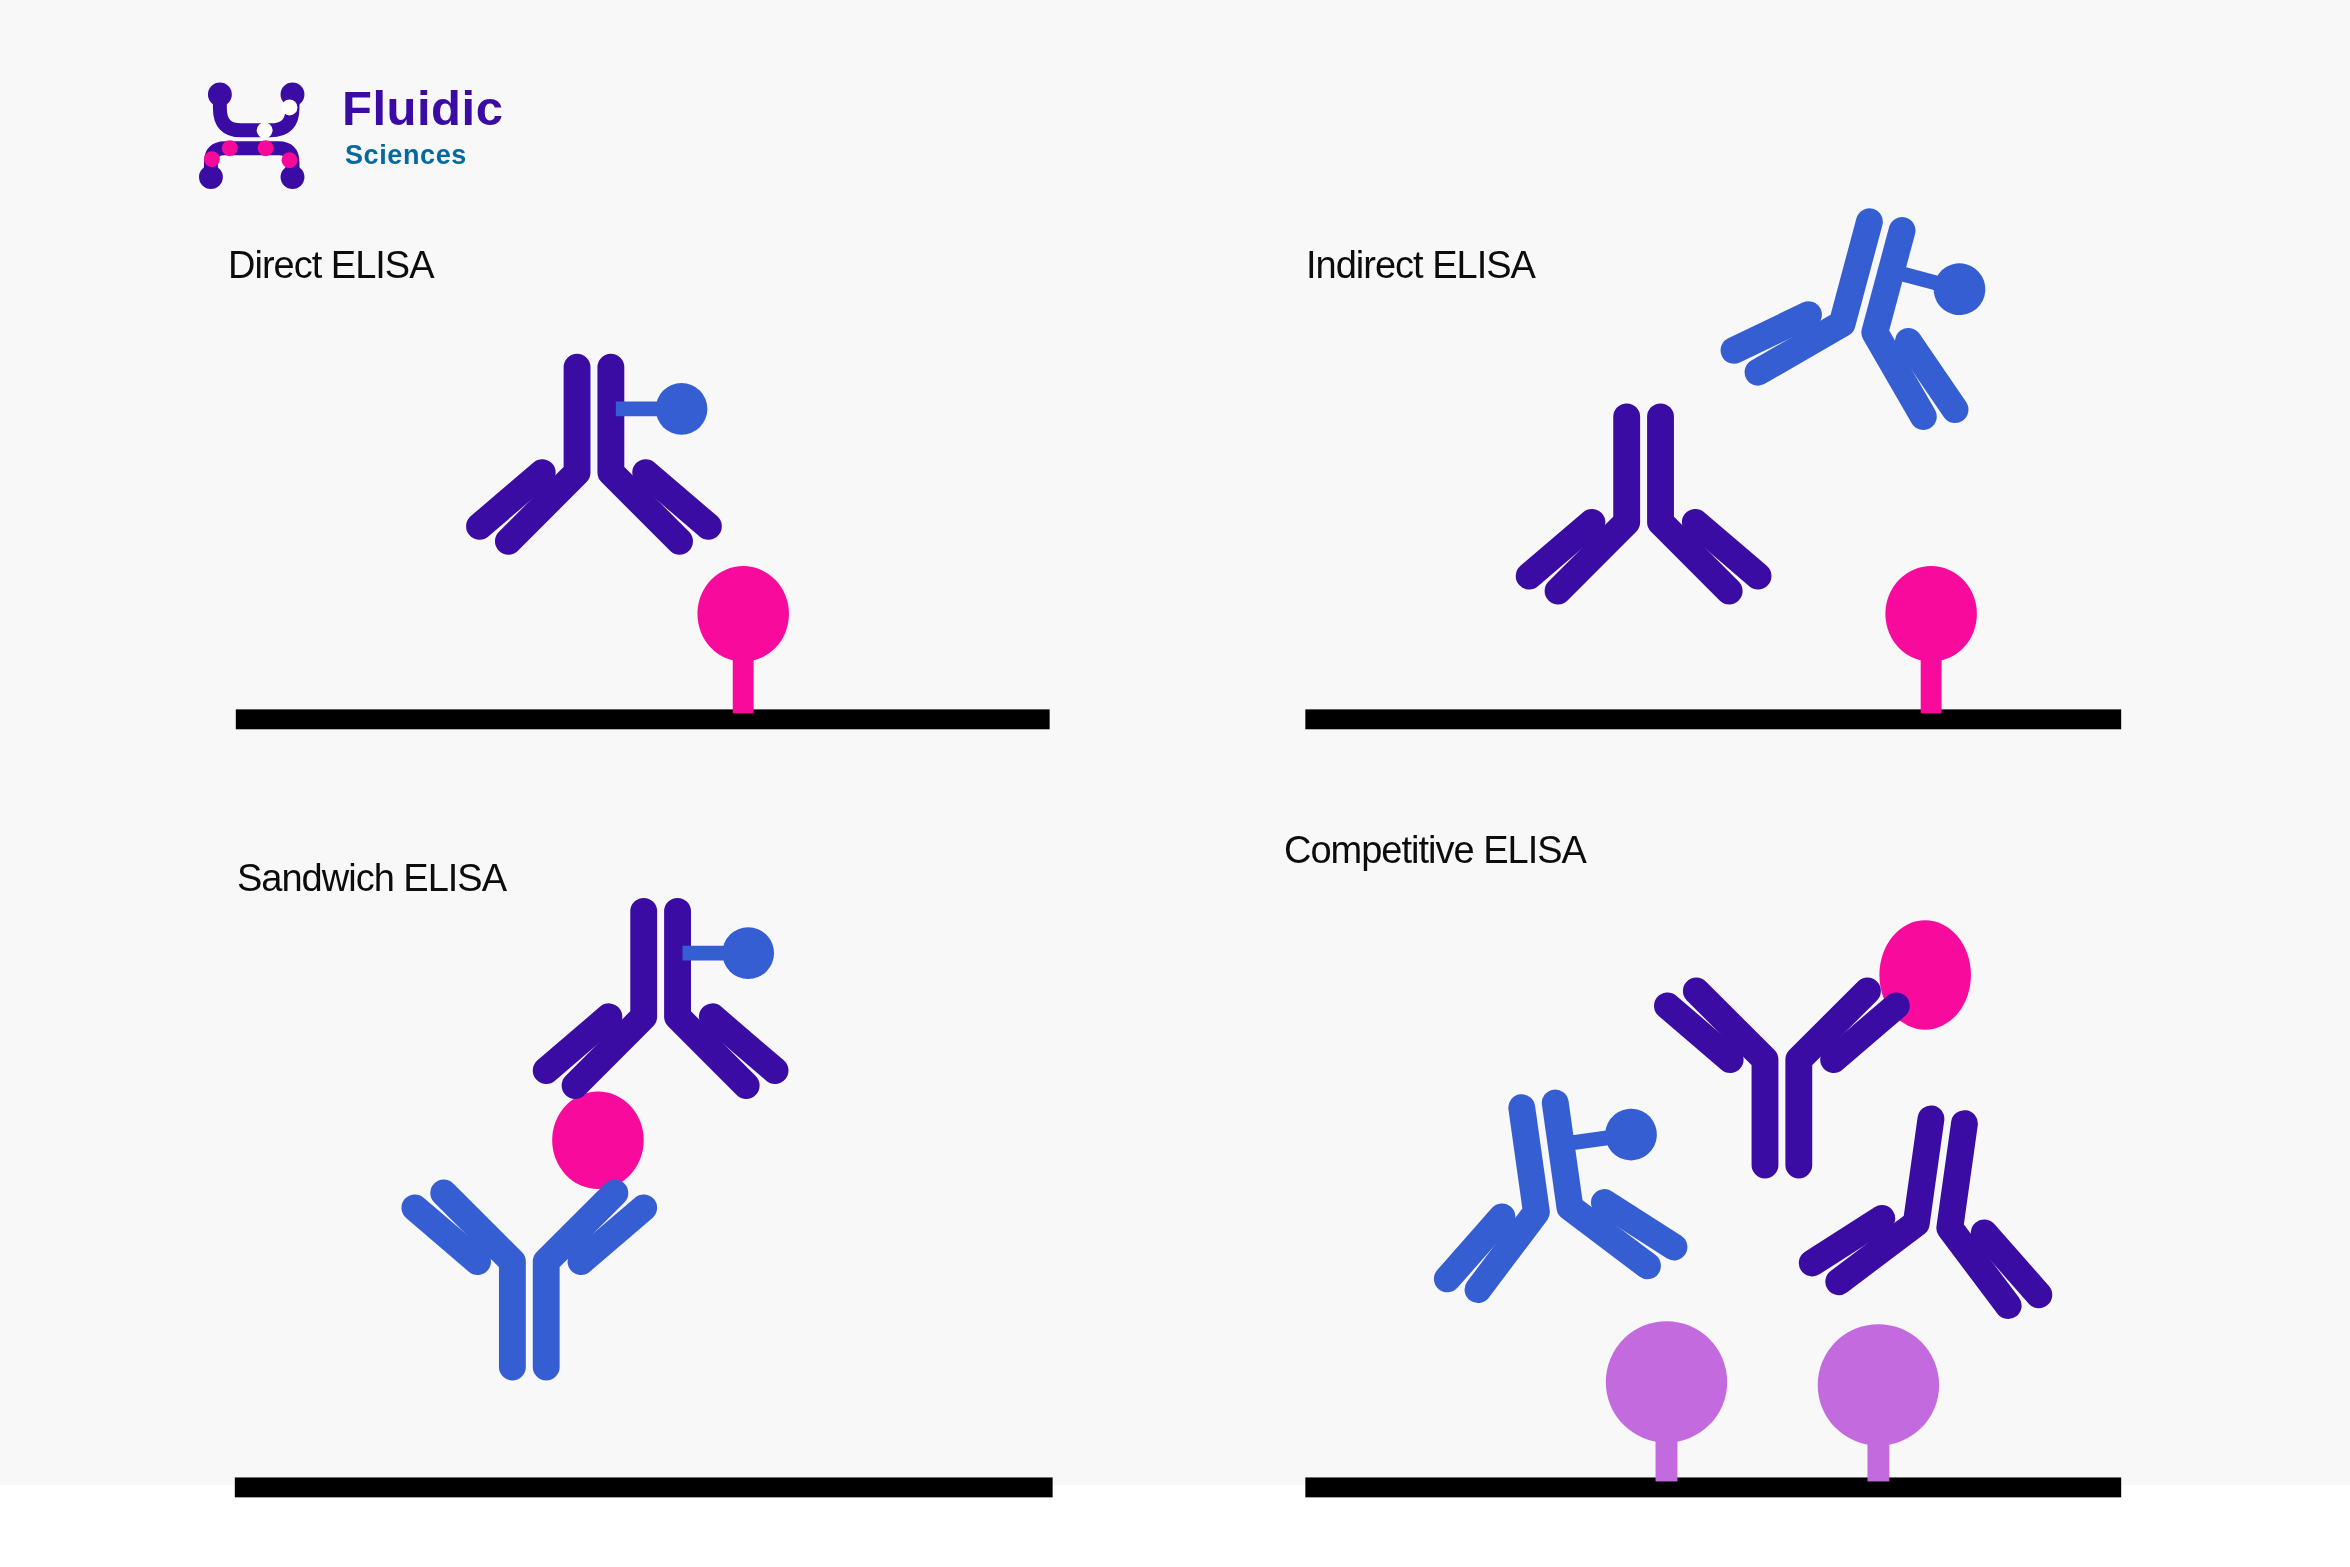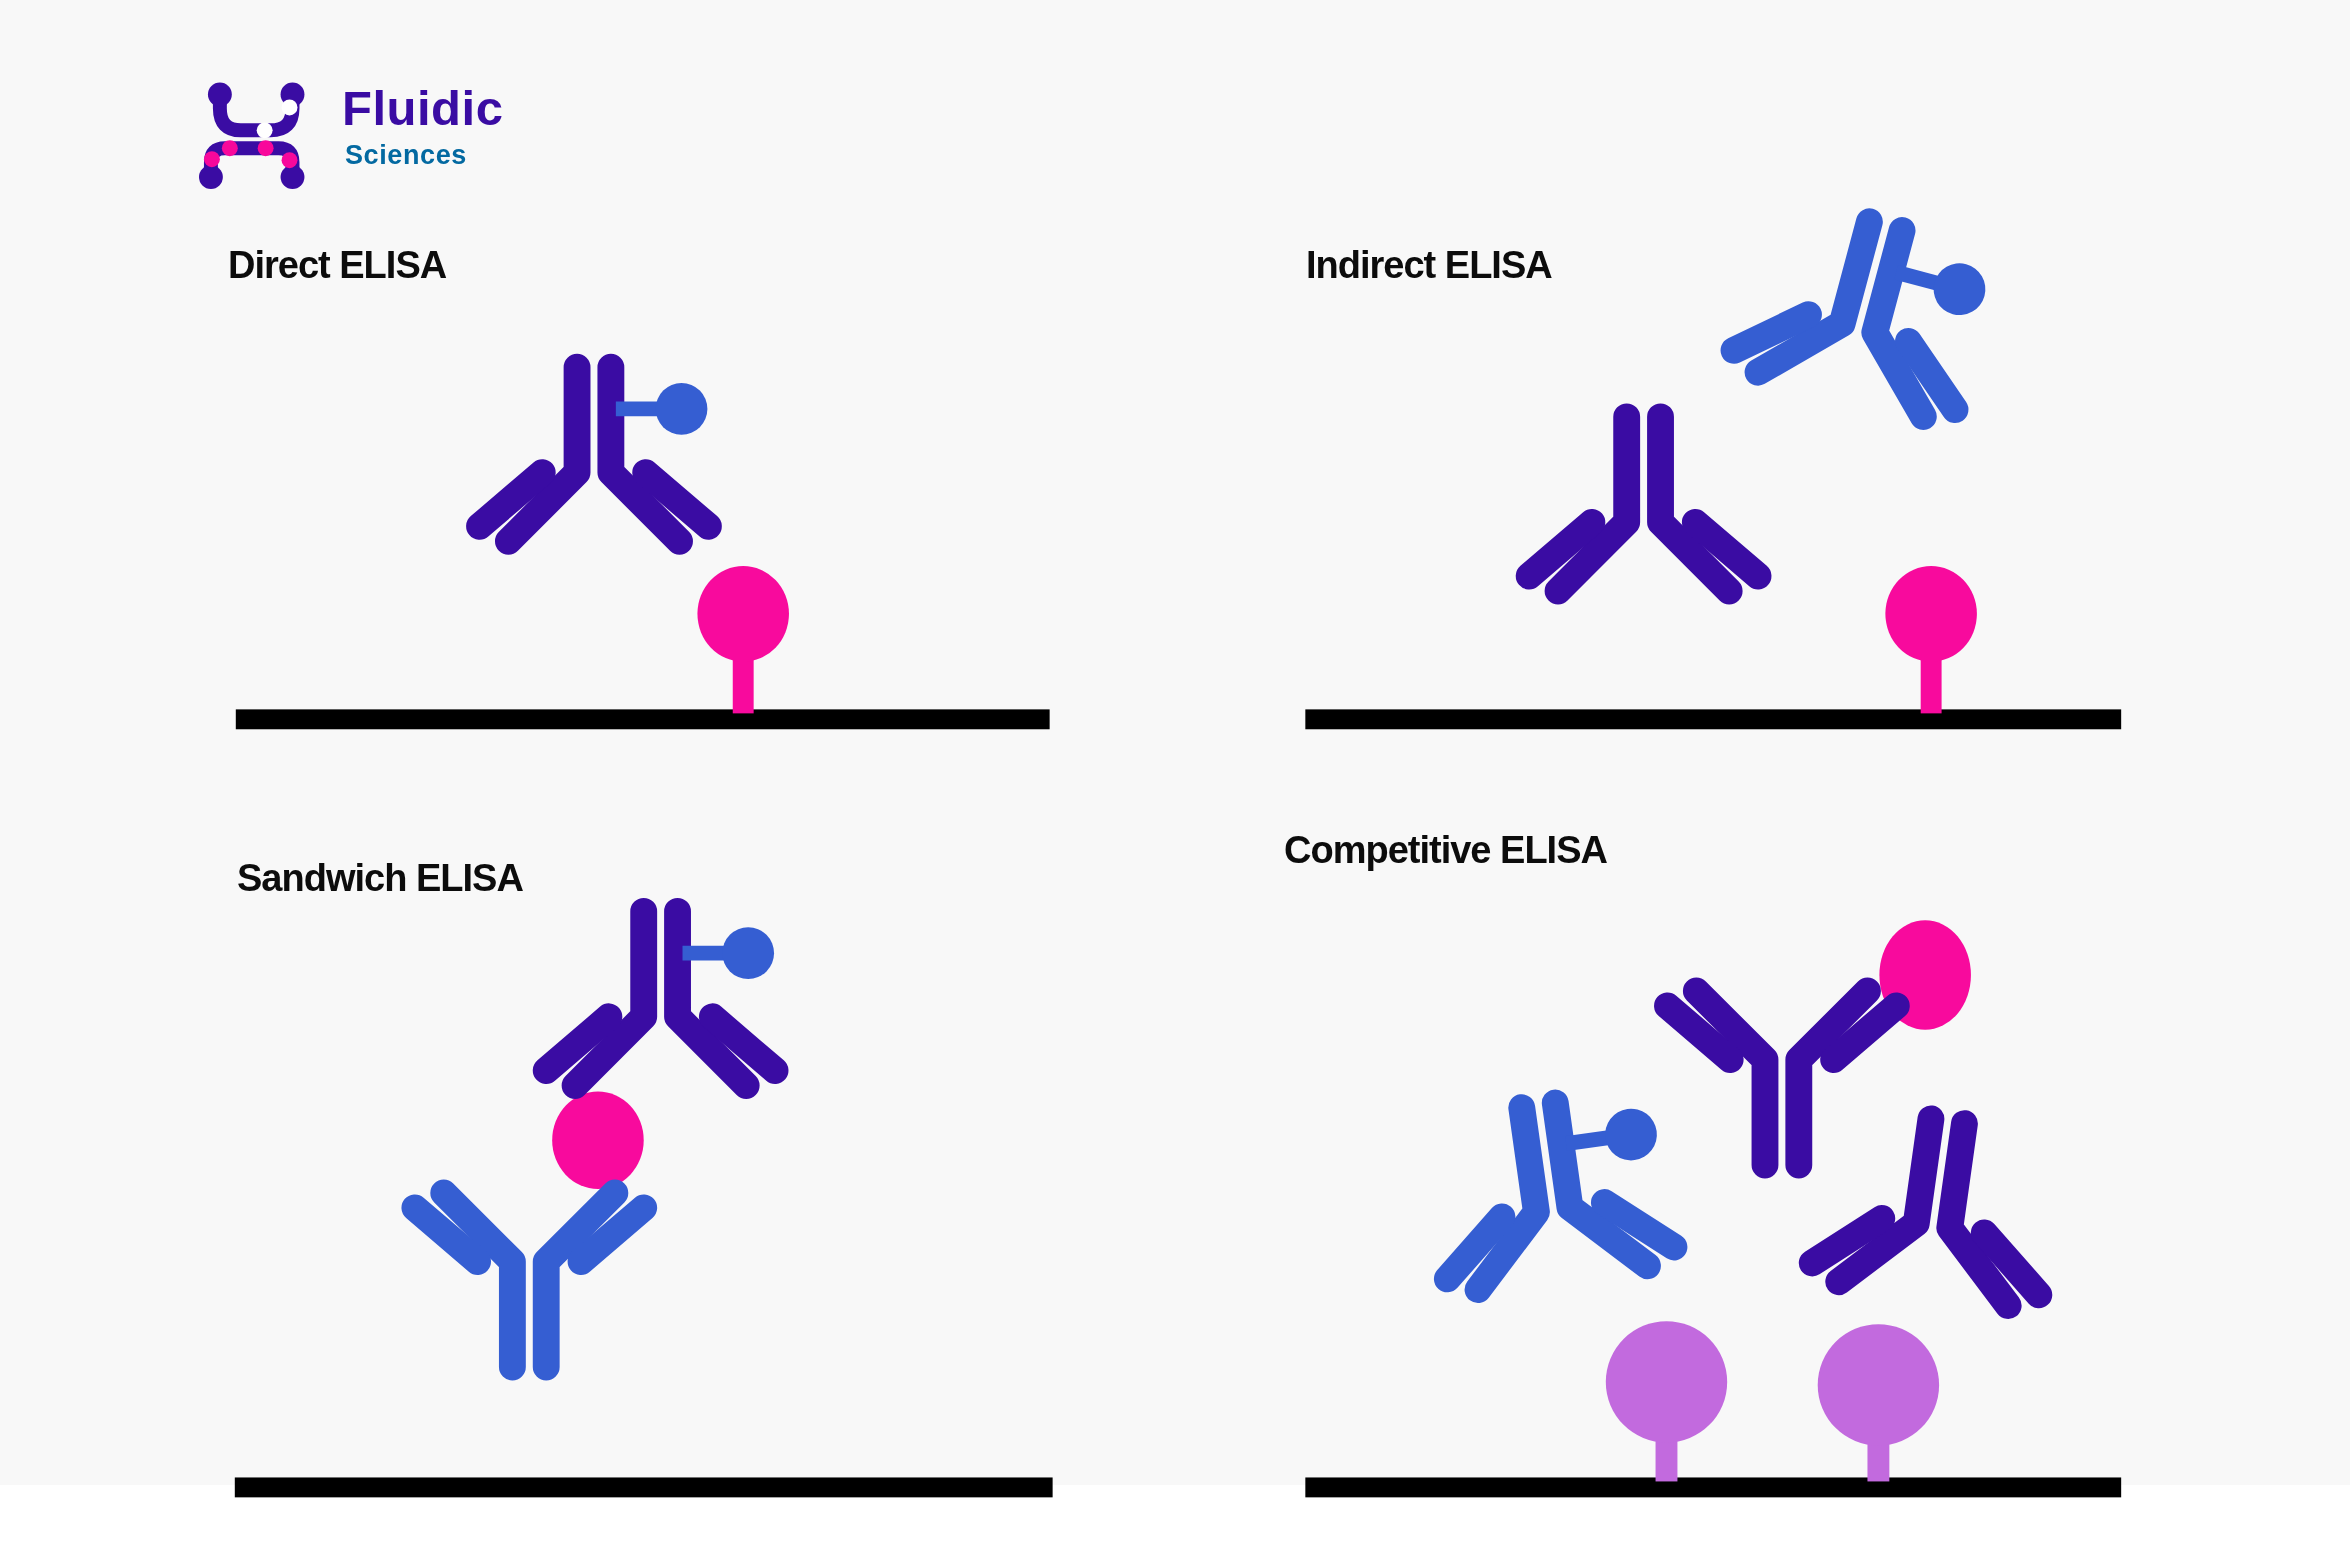--- a/index.html
+++ b/index.html
@@ -7,21 +7,21 @@
     width:2350px;height:1567px;overflow:hidden;
     font-family:"Liberation Sans", sans-serif;
   }
   .canvas{
     position:relative;width:2350px;height:1485px;
     background:#F8F8F8;
   }
   #diagram-svg{position:absolute;left:0;top:0;}
   .quad-title{
     position:absolute;
-    font-size:38px;font-weight:700;letter-spacing:-1px;
+    font-size:38px;font-weight:400;letter-spacing:-1px;
     color:#0C0C0C;line-height:40px;white-space:nowrap;
   }
   .logo-text{
     position:absolute;left:342px;top:84px;line-height:1;
   }
   .logo-brand{
     display:block;font-size:49px;font-weight:700;letter-spacing:0.5px;
     color:#3A0CA3;
   }
   .logo-sub{

